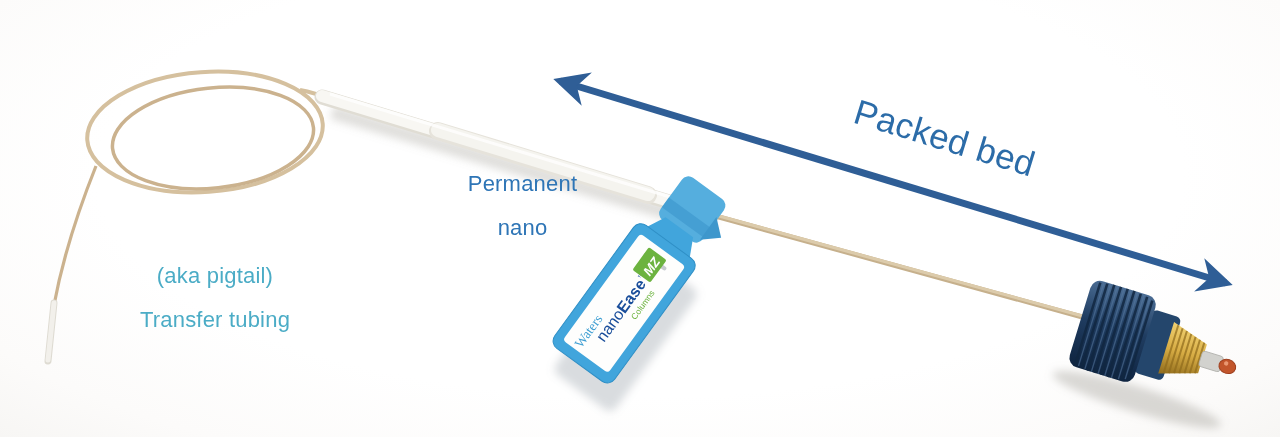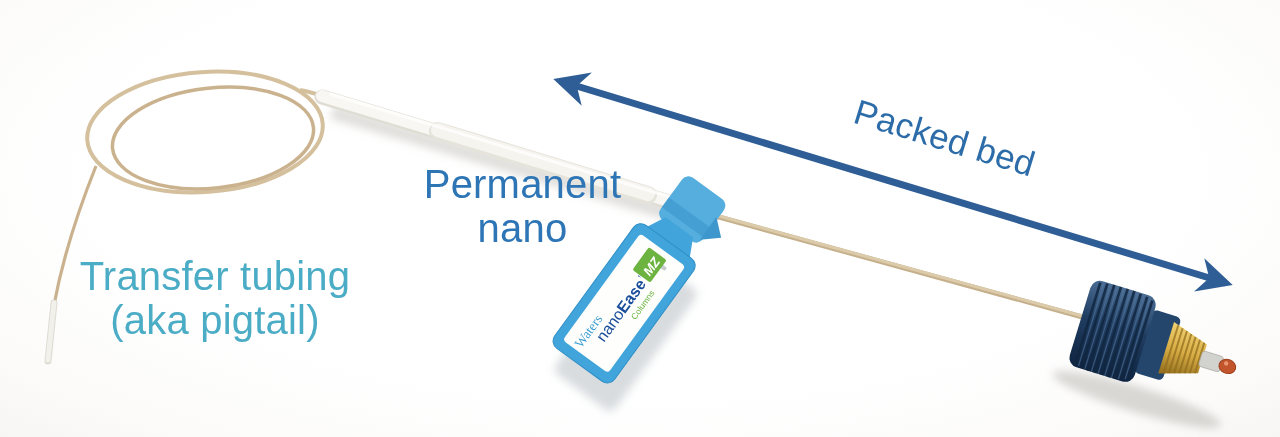--- a/index.html
+++ b/index.html
@@ -8,21 +8,21 @@
     width:1280px;height:437px;
     overflow:hidden;
     background:radial-gradient(ellipse at 50% 40%, #ffffff 60%, #fcfbfa 85%, #f7f6f4 100%);
     font-family:"Liberation Sans", sans-serif;
   }
   #device-svg{position:absolute;left:0;top:0;}
   .annot{
     position:absolute;
     text-align:center;
     line-height:44px;
-    font-size:40px;
+    font-size:22px;
     letter-spacing:0.2px;
     white-space:nowrap;
   }
   .annot div{white-space:nowrap;}
   #label-transfer{left:50px;top:254px;width:330px;color:#4BACC6;}
   #label-union{left:400px;top:162px;width:245px;color:#2E75B6;}
   #label-packed{
     left:822px;top:116px;width:245px;color:#2C6CA8;
     font-size:35px;
     transform:rotate(17deg);
@@ -108,22 +108,22 @@
       <path d="M93 -25 V25 M98 -23.5 V23.5 M103 -22 V22 M108 -20.5 V20.5 M113 -19 V19 M118 -17.5 V17.5 M123 -16 V16" stroke="#8F6B1C" stroke-width="2" opacity="0.7"></path>
       <rect x="124" y="-8" width="22" height="16" rx="3" fill="#D2D2CE" stroke="#AFAFAB" stroke-width="0.8"></rect>
       <ellipse cx="152" cy="0" rx="8.5" ry="7" fill="#C2552B" stroke="#9E3F1E" stroke-width="1"></ellipse>
       <circle cx="150" cy="-2.5" r="2.2" fill="#F0A37E" opacity="0.85"></circle>
     </g>
 
     <line x1="560" y1="81" x2="1226" y2="283" stroke="#2F5E96" stroke-width="7" marker-start="url(#ah)" marker-end="url(#ah)"></line>
   </svg>
 
   <div class="annot" id="label-transfer">
+    <div>(aka pigtail)</div>
     <div>Transfer tubing</div>
-    <div>(aka pigtail)</div>
   </div>
 
   <div class="annot" id="label-union">
     <div>Permanent</div>
     <div>nano</div>
   </div>
 
   <div class="annot" id="label-packed">Packed bed</div>
 
 </div>

